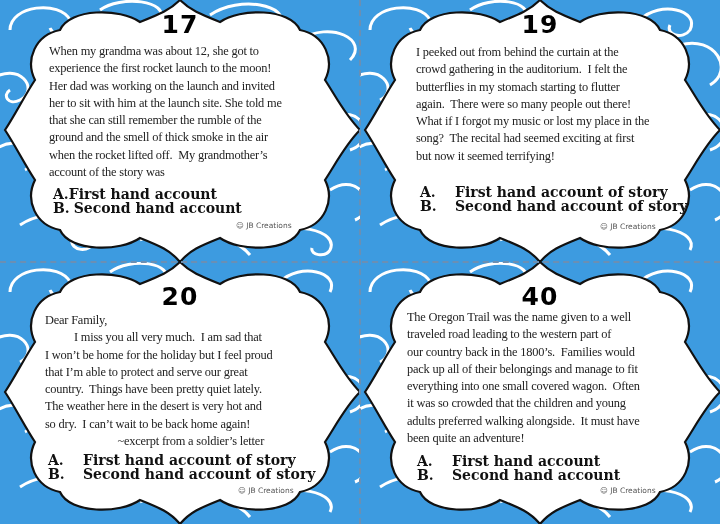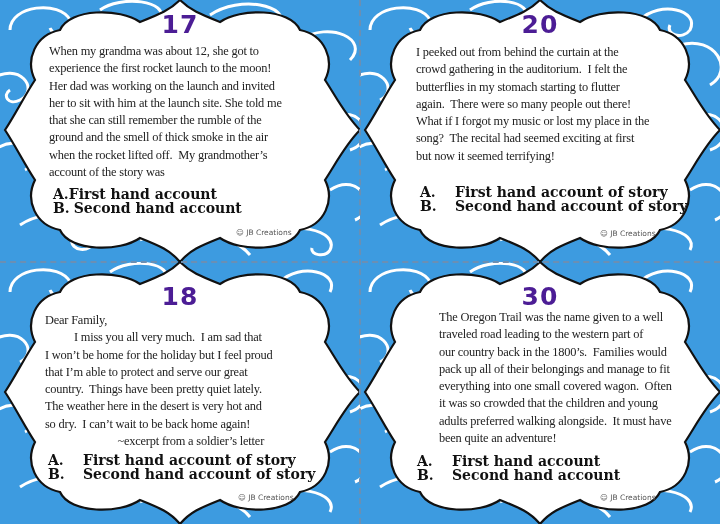--- a/index.html
+++ b/index.html
@@ -3,26 +3,26 @@
 <meta charset="utf-8">
 <style>
   html, body { margin:0; padding:0; }
   body { width:720px; height:524px; overflow:hidden; background:#3d9be0; position:relative; font-family:"DejaVu Sans", sans-serif; }
   .sheet { position:absolute; left:0; top:0; width:720px; height:524px; }
   .card { position:absolute; width:360px; height:262px; overflow:hidden; }
   .card svg.bg { position:absolute; left:0; top:0; }
   .cut-v { position:absolute; left:359px; top:0; width:0; height:524px; border-left:2px dashed #6b8fb3; }
   .cut-h { position:absolute; left:0; top:261px; width:720px; height:0; border-top:2px dashed #6b8fb3; }
   .content { position:absolute; left:0; top:0; width:360px; height:262px; }
-  .num { position:absolute; top:10px; left:0; width:360px; text-align:center; font-family:"DejaVu Sans", sans-serif; font-weight:bold; font-size:25px; color:#4c1d95; letter-spacing:1px; }
+  .num { position:absolute; top:10px; left:0; width:360px; text-align:center; font-family:"DejaVu Sans", sans-serif; font-weight:bold; font-size:25px; color:#000000; letter-spacing:1px; }
   .passage { position:absolute; font-family:Liberation Serif, serif; font-size:12.4px; line-height:17.3px; color:#222; white-space:pre; letter-spacing:-0.2px; }
   .choices { position:absolute; font-family:"DejaVu Serif", serif; font-size:14px; line-height:13.5px; color:#111; font-weight:bold; }
   .choice { white-space:pre; display:flex; }
   .choice .ltr { display:inline-block; }
-  .credit { position:absolute; font-family:"DejaVu Sans", sans-serif; font-size:7.5px; color:#555;margin-top:7px; }
+  .credit { position:absolute; font-family:"DejaVu Sans", sans-serif; font-size:7.5px; color:#555; }
 </style>
 </head>
 <body>
 
 <div class="sheet">
 
   <div class="card" style="left:0;top:0;">
     <svg class="bg" width="360" height="262" viewBox="0 0 360 262">
       <g fill="none" stroke="#fff" stroke-width="3">
         <path d="M10,30 C10,5 60,0 70,20 C78,35 55,40 50,28"></path>
@@ -72,21 +72,21 @@
         <path d="M330,190 C360,170 380,210 355,220"></path>
         <path d="M20,225 C50,205 100,215 95,240"></path>
         <path d="M140,240 C170,225 230,230 250,255"></path>
         <path d="M260,235 C290,220 340,230 330,250"></path>
       </g>
     </svg>
     <svg class="bg" width="360" height="262" viewBox="0 0 360 262">
       <path d="M60,30 C70,8 120,8 140,22 C160,14 170,10 180,0 C190,10 200,14 220,22 C240,8 290,8 300,30 C325,35 335,60 325,80 C335,95 345,115 360,130 C345,145 335,165 325,180 C335,200 325,225 300,230 C290,252 240,252 220,238 C200,246 190,250 180,262 C170,250 160,246 140,238 C120,252 70,252 60,230 C35,225 25,200 35,180 C25,165 15,145 5,130 C15,115 25,95 35,80 C25,60 35,35 60,30 Z" fill="#fff" stroke="#111" stroke-width="2.2"></path>
     </svg>
     <div class="content">
-      <div class="num">20</div>
+      <div class="num">19</div>
       <div class="passage" style="left:56px;top:44px;">I peeked out from behind the curtain at the
 crowd gathering in the auditorium.  I felt the
 butterflies in my stomach starting to flutter
 again.  There were so many people out there!
 What if I forgot my music or lost my place in the
 song?  The recital had seemed exciting at first
 but now it seemed terrifying!</div>
       <div class="choices" style="left:60px;top:186px;">
         <div class="choice"><span class="ltr" style="width:35px;">A.</span><span>First hand account of story</span></div>
         <div class="choice"><span class="ltr" style="width:35px;">B.</span><span>Second hand account of story</span></div>
@@ -107,21 +107,21 @@
         <path d="M330,190 C360,170 380,210 355,220"></path>
         <path d="M20,225 C50,205 100,215 95,240"></path>
         <path d="M140,240 C170,225 230,230 250,255"></path>
         <path d="M260,235 C290,220 340,230 330,250"></path>
       </g>
     </svg>
     <svg class="bg" width="360" height="262" viewBox="0 0 360 262">
       <path d="M60,30 C70,8 120,8 140,22 C160,14 170,10 180,0 C190,10 200,14 220,22 C240,8 290,8 300,30 C325,35 335,60 325,80 C335,95 345,115 360,130 C345,145 335,165 325,180 C335,200 325,225 300,230 C290,252 240,252 220,238 C200,246 190,250 180,262 C170,250 160,246 140,238 C120,252 70,252 60,230 C35,225 25,200 35,180 C25,165 15,145 5,130 C15,115 25,95 35,80 C25,60 35,35 60,30 Z" fill="#fff" stroke="#111" stroke-width="2.2"></path>
     </svg>
     <div class="content">
-      <div class="num" style="top:20px;">18</div>
+      <div class="num" style="top:20px;">20</div>
       <div class="passage" style="left:45px;top:50px;">Dear Family,
           I miss you all very much.  I am sad that
 I won’t be home for the holiday but I feel proud
 that I’m able to protect and serve our great
 country.  Things have been pretty quiet lately.
 The weather here in the desert is very hot and
 so dry.  I can’t wait to be back home again!
                          ~excerpt from a soldier’s letter</div>
       <div class="choices" style="left:48px;top:192px;">
         <div class="choice"><span class="ltr" style="width:35px;">A.</span><span>First hand account of story</span></div>
@@ -143,22 +143,22 @@
         <path d="M330,190 C360,170 380,210 355,220"></path>
         <path d="M20,225 C50,205 100,215 95,240"></path>
         <path d="M140,240 C170,225 230,230 250,255"></path>
         <path d="M260,235 C290,220 340,230 330,250"></path>
       </g>
     </svg>
     <svg class="bg" width="360" height="262" viewBox="0 0 360 262">
       <path d="M60,30 C70,8 120,8 140,22 C160,14 170,10 180,0 C190,10 200,14 220,22 C240,8 290,8 300,30 C325,35 335,60 325,80 C335,95 345,115 360,130 C345,145 335,165 325,180 C335,200 325,225 300,230 C290,252 240,252 220,238 C200,246 190,250 180,262 C170,250 160,246 140,238 C120,252 70,252 60,230 C35,225 25,200 35,180 C25,165 15,145 5,130 C15,115 25,95 35,80 C25,60 35,35 60,30 Z" fill="#fff" stroke="#111" stroke-width="2.2"></path>
     </svg>
     <div class="content">
-      <div class="num" style="top:20px;">30</div>
-      <div class="passage" style="left:47px;top:47px;margin-left:32px;">The Oregon Trail was the name given to a well
+      <div class="num" style="top:20px;">40</div>
+      <div class="passage" style="left:47px;top:47px;">The Oregon Trail was the name given to a well
 traveled road leading to the western part of
 our country back in the 1800’s.  Families would
 pack up all of their belongings and manage to fit
 everything into one small covered wagon.  Often
 it was so crowded that the children and young
 adults preferred walking alongside.  It must have
 been quite an adventure!</div>
       <div class="choices" style="left:57px;top:193px;">
         <div class="choice"><span class="ltr" style="width:35px;">A.</span><span>First hand account</span></div>
         <div class="choice"><span class="ltr" style="width:35px;">B.</span><span>Second hand account</span></div>

